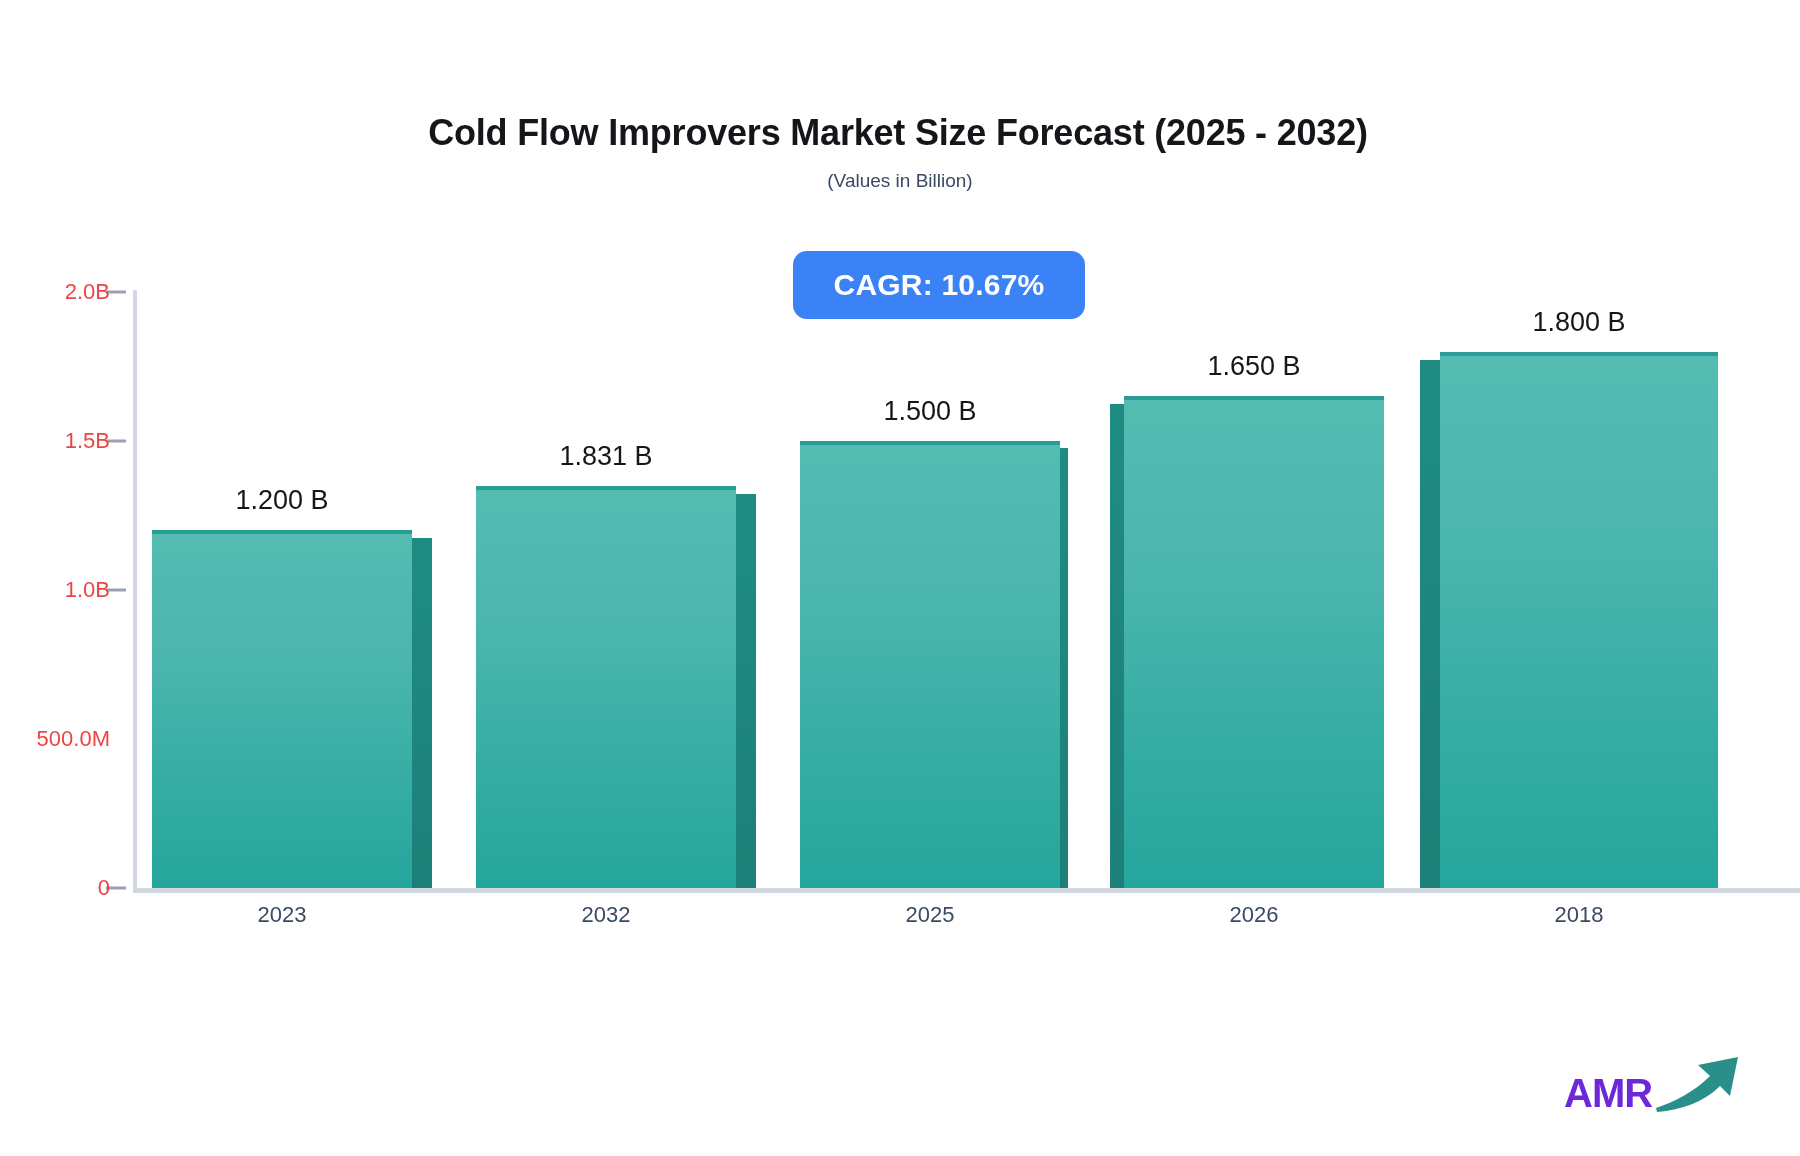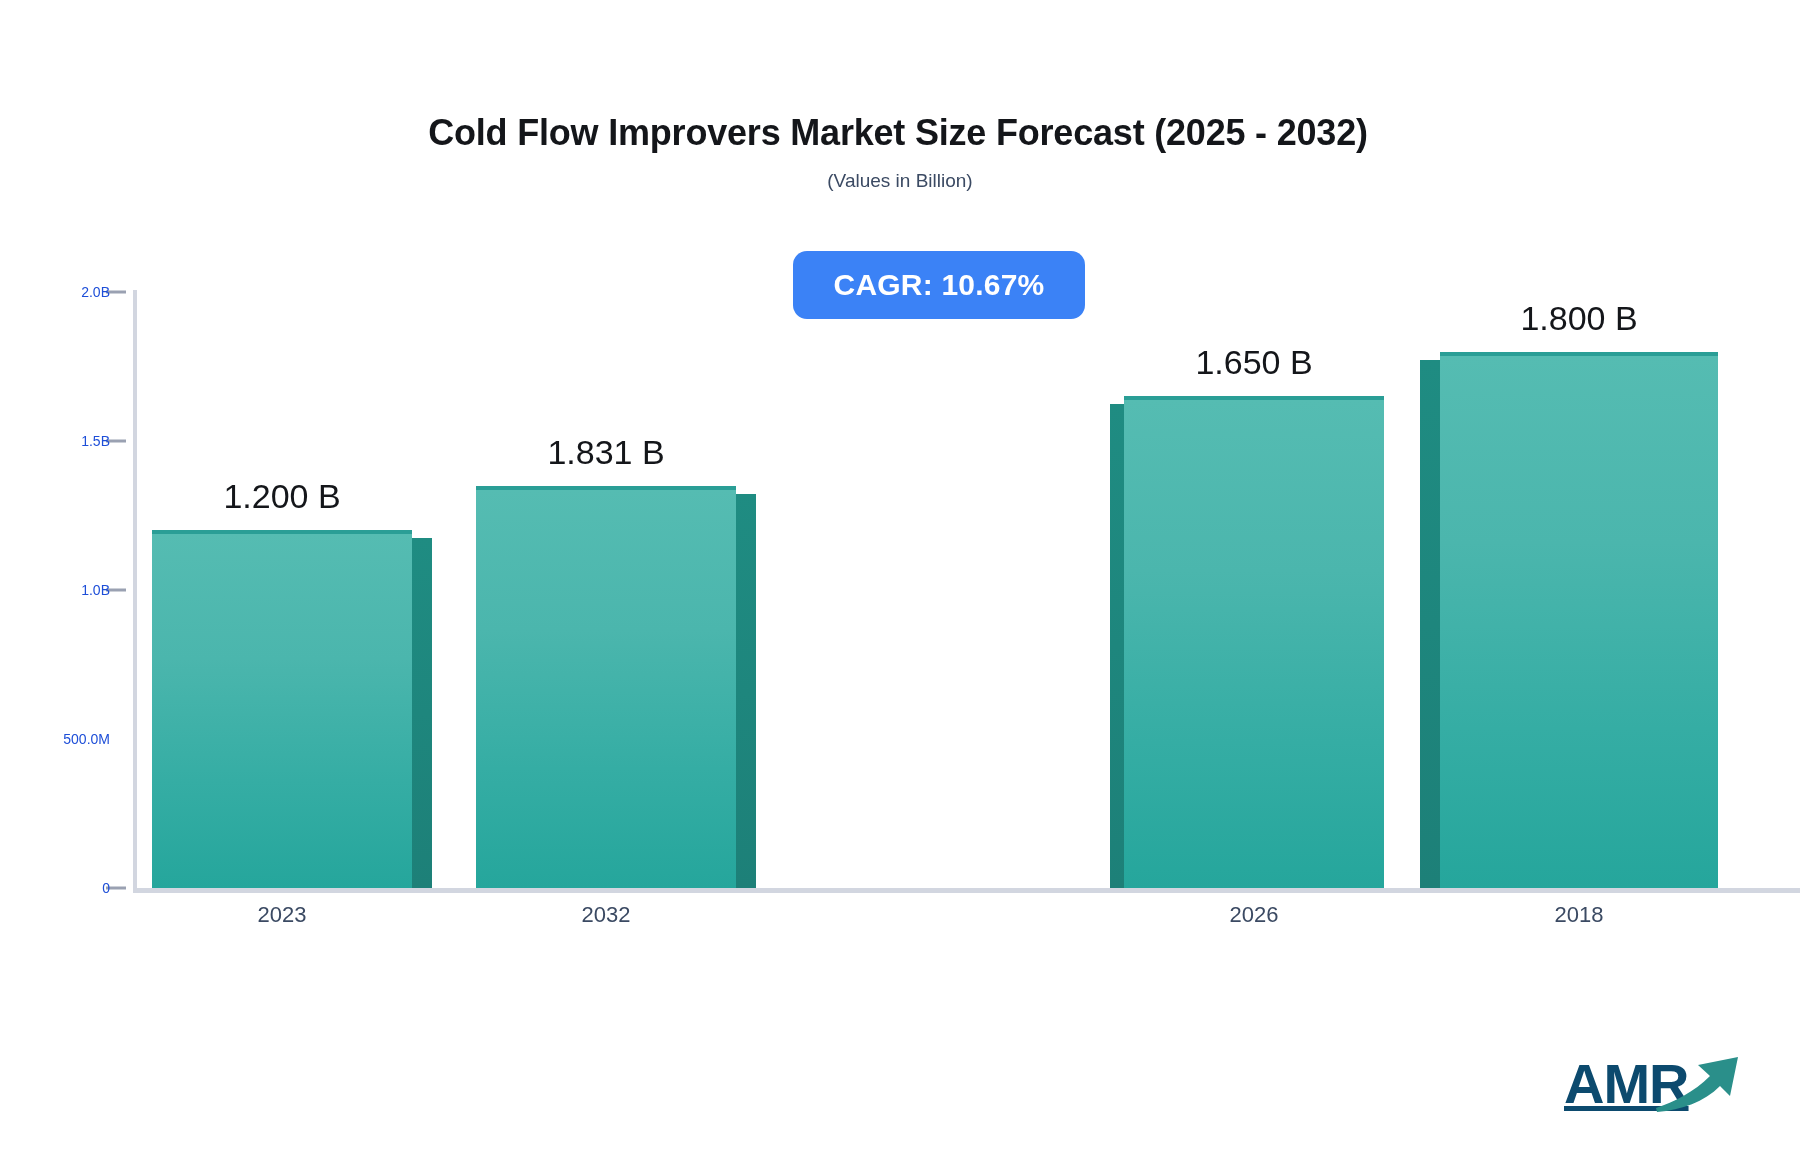--- a/index.html
+++ b/index.html
@@ -80,22 +80,22 @@
     left: 133px;
     top: 888px;
     width: 1667px;
     height: 5px;
     background: #d2d6e0;
   }
   .ytick {
     position: absolute;
     right: 1690px;
     text-align: right;
-    font-size: 14px;
-    color: #1d4ed8;
+    font-size: 22px;
+    color: #ef4444;
     white-space: nowrap;
     transform: translateY(-50%);
   }
   .ytick-dash {
     position: absolute;
     left: 106px;
     width: 20px;
     height: 3px;
     background: #9aa1b2;
     transform: translateY(-50%);
@@ -119,21 +119,21 @@
     background: linear-gradient(to bottom, #1f8c82 0%, #1d8078 100%);
   }
   .bar-side.right { left: 100%; }
   .bar-side.left  { right: 100%; }
   .bar-value {
     position: absolute;
     left: 50%;
     transform: translateX(-50%);
     bottom: 100%;
     margin-bottom: 14px;
-    font-size: 34px;
+    font-size: 27px;
     color: #14161a;
     white-space: nowrap;
   }
   .bar-cat {
     position: absolute;
     left: 50%;
     transform: translateX(-50%);
     top: 100%;
     margin-top: 14px;
     font-size: 22px;
@@ -146,25 +146,24 @@
     position: absolute;
     right: 56px;
     bottom: 34px;
     width: 180px;
     height: 78px;
   }
   .amr-text {
     position: absolute;
     left: 0;
     bottom: 6px;
-    font-size: 56px;
+    font-size: 40px;
     font-weight: 700;
-    color: #0c4a6e;
+    color: #6d28d9;
     letter-spacing: -1px;
-    text-decoration: underline;
   }
   .amr-arrow {
     position: absolute;
     right: 0;
     bottom: 8px;
     width: 90px;
     height: 62px;
   }
 </style>
 </head>
@@ -206,20 +205,26 @@
         <div class="bar-cat">2023</div>
       </div>
 
       <div class="bar-group" style="left:476px; width:260px; height:402px;">
         <div class="bar-value">1.831 B</div>
         <div class="bar-side right" style="height:394px;"></div>
         <div class="bar-face" style="height:402px;"></div>
         <div class="bar-cat">2032</div>
       </div>
 
+      <div class="bar-group" style="left:800px; width:260px; height:447px;">
+        <div class="bar-value">1.500 B</div>
+        <div class="bar-side right" style="height:440px; width:8px;"></div>
+        <div class="bar-face" style="height:447px;"></div>
+        <div class="bar-cat">2025</div>
+      </div>
 
       <div class="bar-group" style="left:1124px; width:260px; height:492px;">
         <div class="bar-value">1.650 B</div>
         <div class="bar-side left" style="height:484px; width:14px;"></div>
         <div class="bar-face" style="height:492px;"></div>
         <div class="bar-cat">2026</div>
       </div>
 
       <div class="bar-group" style="left:1440px; width:278px; height:536px;">
         <div class="bar-value">1.800 B</div>

